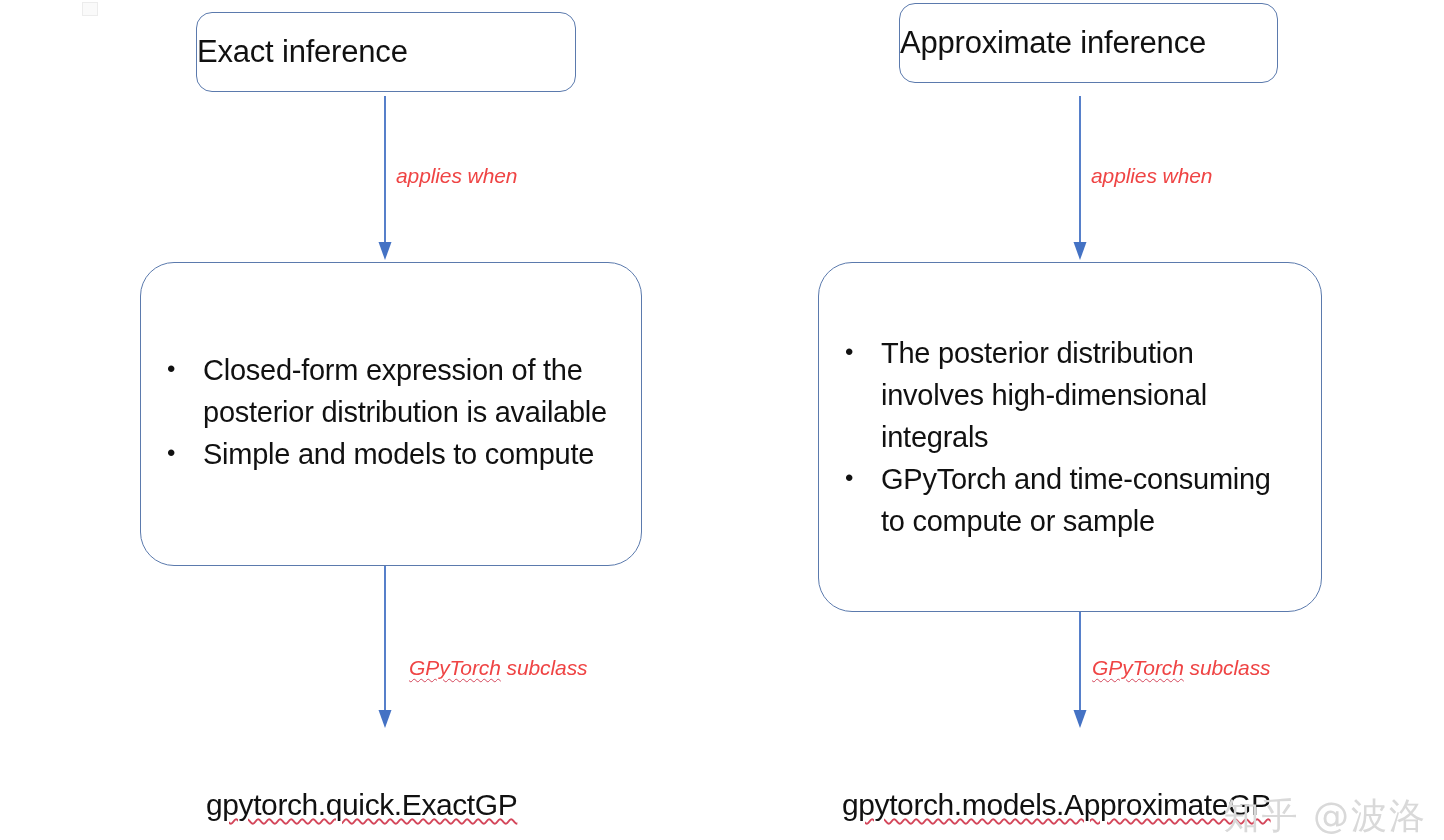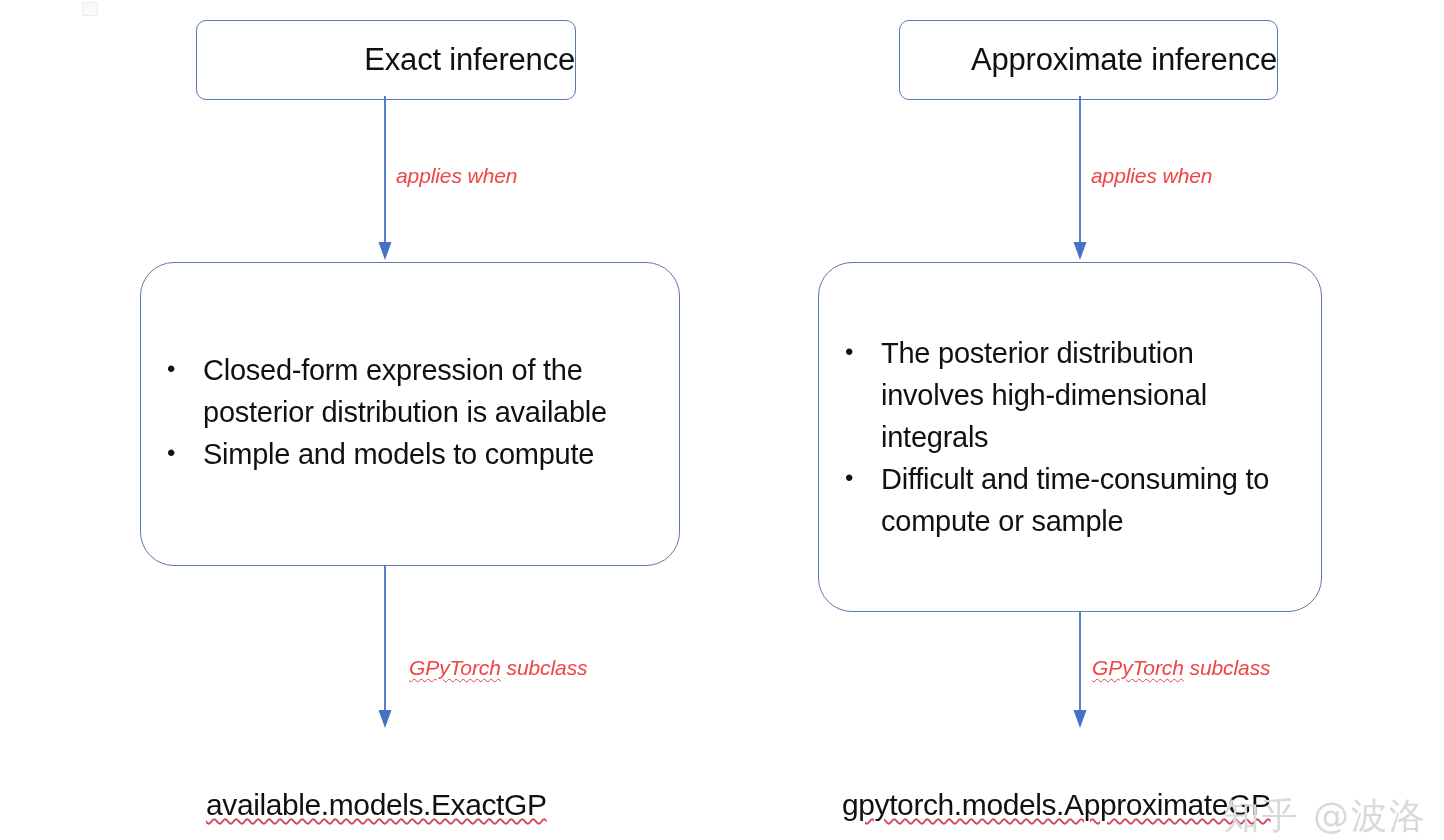--- a/index.html
+++ b/index.html
@@ -25,23 +25,22 @@
   .node {
     position: absolute;
     box-sizing: border-box;
     background: #ffffff;
     border: 1.6px solid #5b7aad;
     display: flex;
     align-items: center;
   }
 
   .node.title-node {
-    border-radius: 10px;
-    justify-content: flex-end;
-    margin-top: 8px;
+    border-radius: 16px;
+    justify-content: flex-start;
   }
 
   .node.detail-node {
     border-radius: 34px;
     align-items: center;
   }
 
   .node-title-text {
     font-size: 31px;
     font-weight: 400;
@@ -146,57 +145,57 @@
 
   <div class="arrow" style="left:370px; top:96px; width:30px; height:166px;">
     <svg width="30" height="166" viewBox="0 0 30 166">
       <line x1="15" y1="0" x2="15" y2="148" stroke="#4472c4" stroke-width="1.8"></line>
       <polygon points="15,164 8.5,146 21.5,146" fill="#4472c4"></polygon>
     </svg>
   </div>
 
   <div class="edge-label" style="left:396px; top:164px;">applies when</div>
 
-  <div class="node detail-node" style="left:140px; top:262px; width:540px; height:304px; padding:14px 24px 18px 18px;">
+  <div class="node detail-node" style="left:140px; top:262px; width:502px; height:304px; padding:14px 24px 18px 18px;">
     <ul class="bullet-list">
       <li class="bullet-item">Closed-form expression of the posterior distribution is available</li>
       <li class="bullet-item">Simple and models to compute</li>
     </ul>
   </div>
 
   <div class="arrow" style="left:370px; top:566px; width:30px; height:164px;">
     <svg width="30" height="164" viewBox="0 0 30 164">
       <line x1="15" y1="0" x2="15" y2="146" stroke="#4472c4" stroke-width="1.8"></line>
       <polygon points="15,162 8.5,144 21.5,144" fill="#4472c4"></polygon>
     </svg>
   </div>
 
   <div class="edge-label" style="left:409px; top:656px;">
     <span class="misspelled">GPyTorch</span><span> subclass</span>
   </div>
 
-  <div class="terminal" style="left:206px; top:788px;">available.models.ExactGP</div>
-
-  <div class="node title-node" style="left:899px; top:12px; width:379px; height:80px;">
+  <div class="terminal" style="left:206px; top:788px;">gpytorch.quick.ExactGP</div>
+
+  <div class="node title-node" style="left:899px; top:3px; width:379px; height:80px;">
     <span class="node-title-text">Approximate inference</span>
   </div>
 
   <div class="arrow" style="left:1065px; top:96px; width:30px; height:166px;">
     <svg width="30" height="166" viewBox="0 0 30 166">
       <line x1="15" y1="0" x2="15" y2="148" stroke="#4472c4" stroke-width="1.8"></line>
       <polygon points="15,164 8.5,146 21.5,146" fill="#4472c4"></polygon>
     </svg>
   </div>
 
   <div class="edge-label" style="left:1091px; top:164px;">applies when</div>
 
   <div class="node detail-node" style="left:818px; top:262px; width:504px; height:350px; padding:14px 20px 14px 18px;">
     <ul class="bullet-list">
       <li class="bullet-item">The posterior distribution involves high-dimensional integrals</li>
-      <li class="bullet-item">Difficult and time-consuming to compute or sample</li>
+      <li class="bullet-item">GPyTorch and time-consuming to compute or sample</li>
     </ul>
   </div>
 
   <div class="arrow" style="left:1065px; top:612px; width:30px; height:118px;">
     <svg width="30" height="118" viewBox="0 0 30 118">
       <line x1="15" y1="0" x2="15" y2="100" stroke="#4472c4" stroke-width="1.8"></line>
       <polygon points="15,116 8.5,98 21.5,98" fill="#4472c4"></polygon>
     </svg>
   </div>
 

